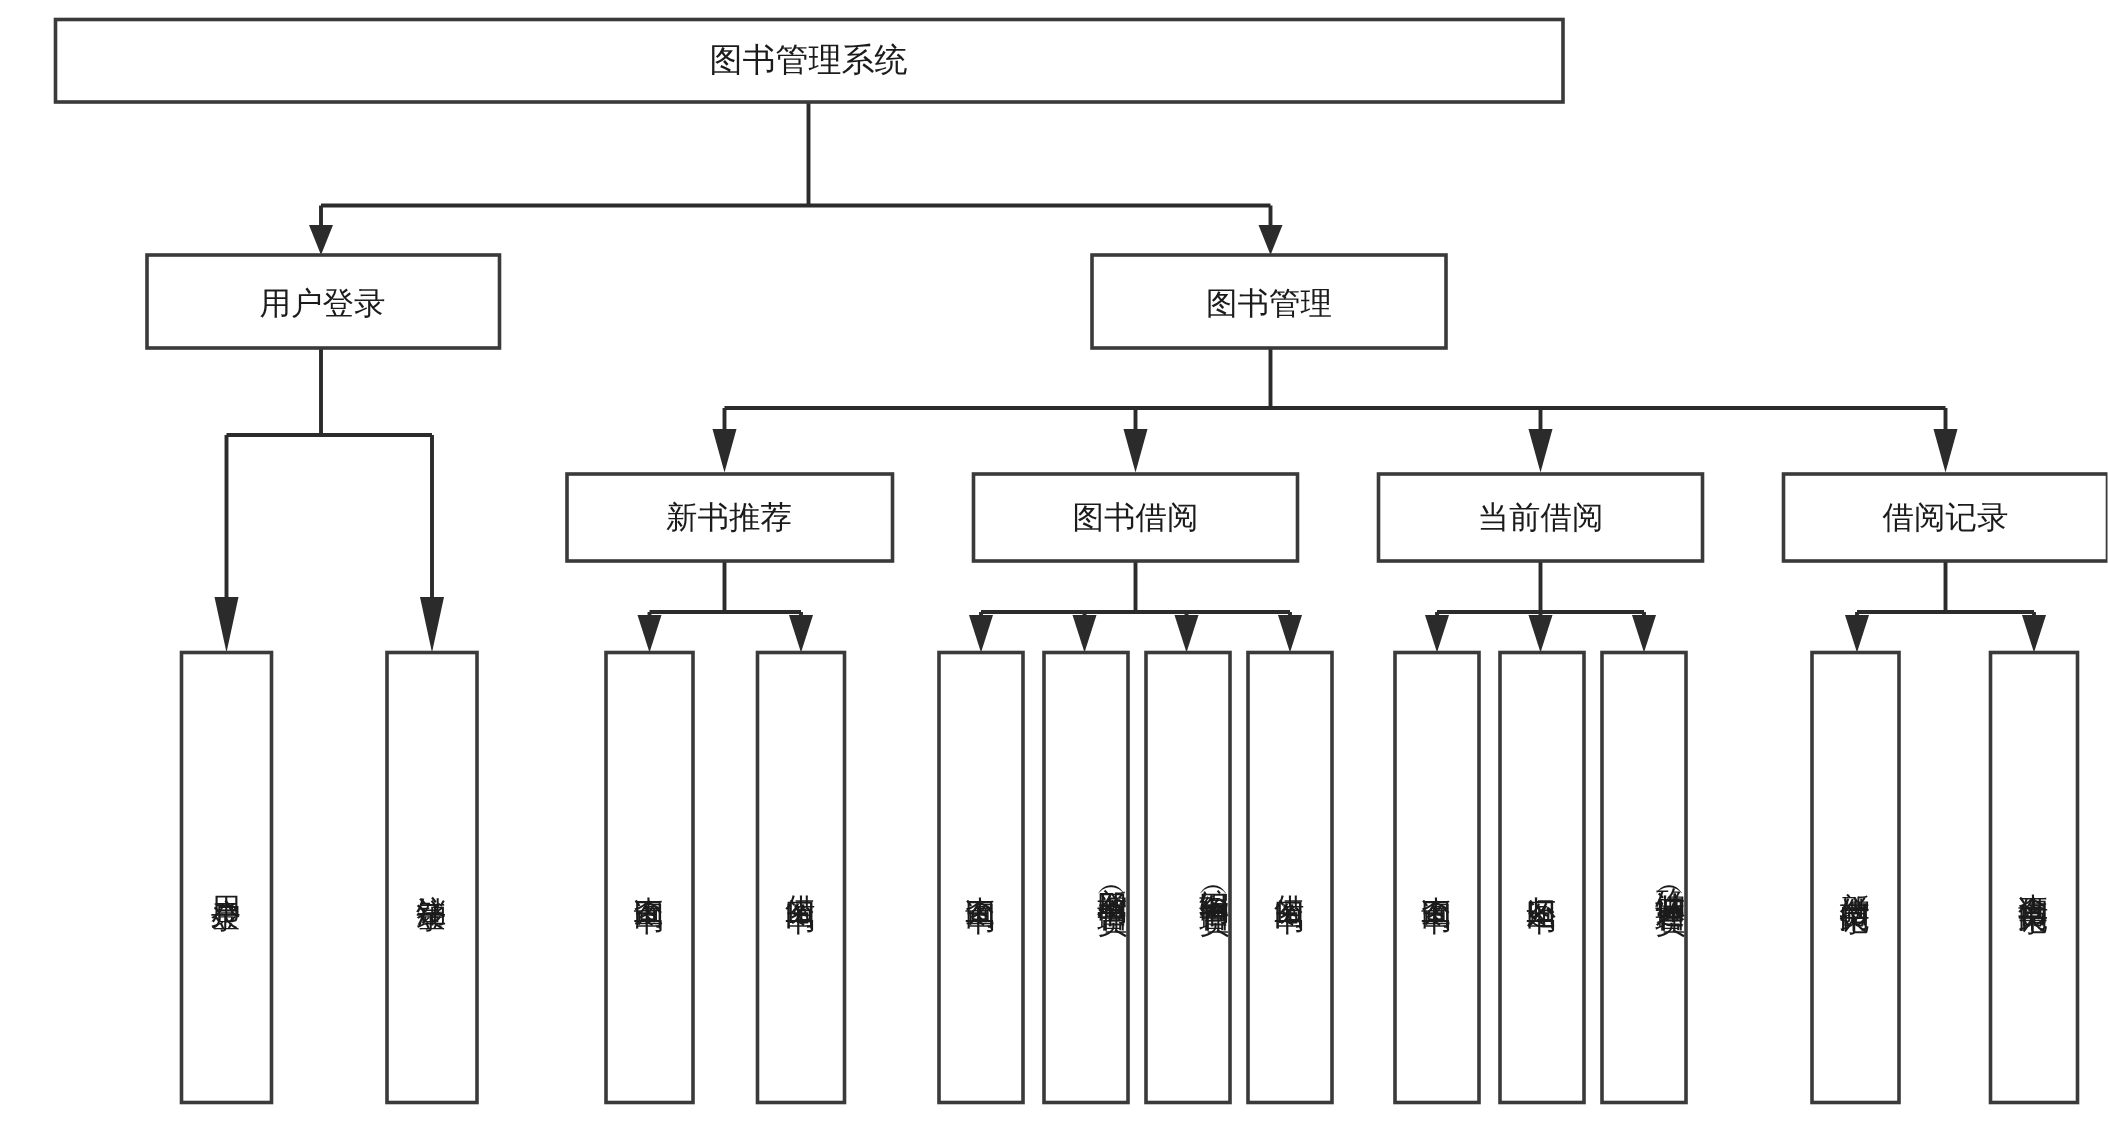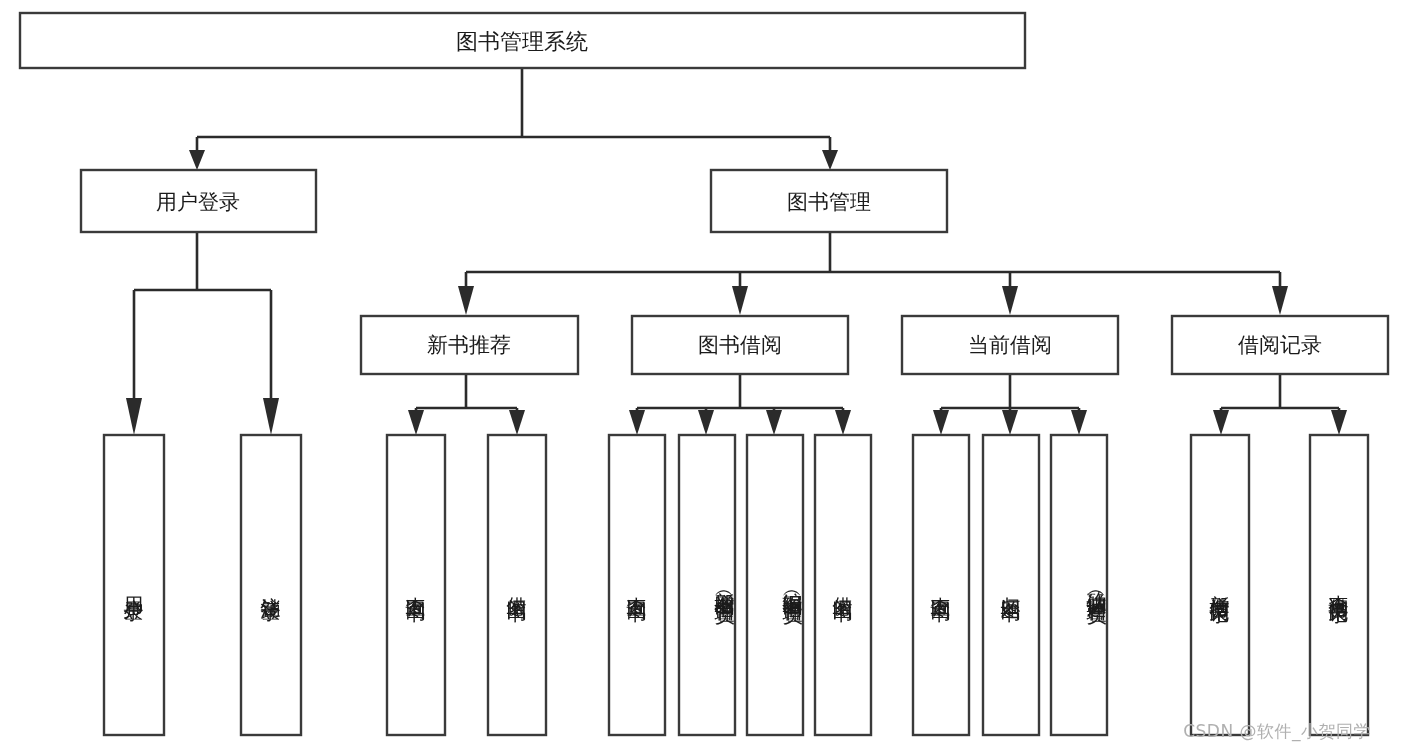--- a/index.html
+++ b/index.html
@@ -11,20 +11,21 @@
     width: 1405px;
     height: 747px;
     font-family: "DejaVu Sans", "Liberation Sans", sans-serif;
     overflow: hidden;
   }
   #diagram-root {
     position: relative;
     width: 1379px;
     height: 747px;
     background: #ffffff;
+    margin-left: 17px;
   }
   svg#diagram-svg {
     position: absolute;
     left: 0;
     top: 0;
     width: 1405px;
     height: 747px;
   }
   .node-box {
     fill: #ffffff;
@@ -230,15 +231,14 @@
   <div class="vlabel" style="left:747px; top:440px; width:56px; height:290px; align-items:flex-start;">编辑图书（管理员）</div>
   <div class="vlabel" style="left:815px; top:435px; width:56px; height:300px;">借阅图书</div>
 
   <div class="vlabel" style="left:913px; top:435px; width:56px; height:300px;">查询图书</div>
   <div class="vlabel" style="left:983px; top:435px; width:56px; height:300px;">归还图书</div>
   <div class="vlabel" style="left:1051px; top:440px; width:56px; height:290px; align-items:flex-start;">确认归还（管理员）</div>
 
   <div class="vlabel" style="left:1191px; top:435px; width:58px; height:300px;">新增借阅记录</div>
   <div class="vlabel" style="left:1310px; top:435px; width:58px; height:300px;">查询借阅记录</div>
 
-  <div class="watermark">CSDN @软件_小贺同学</div>
 
 </div>
 
 </body></html>

